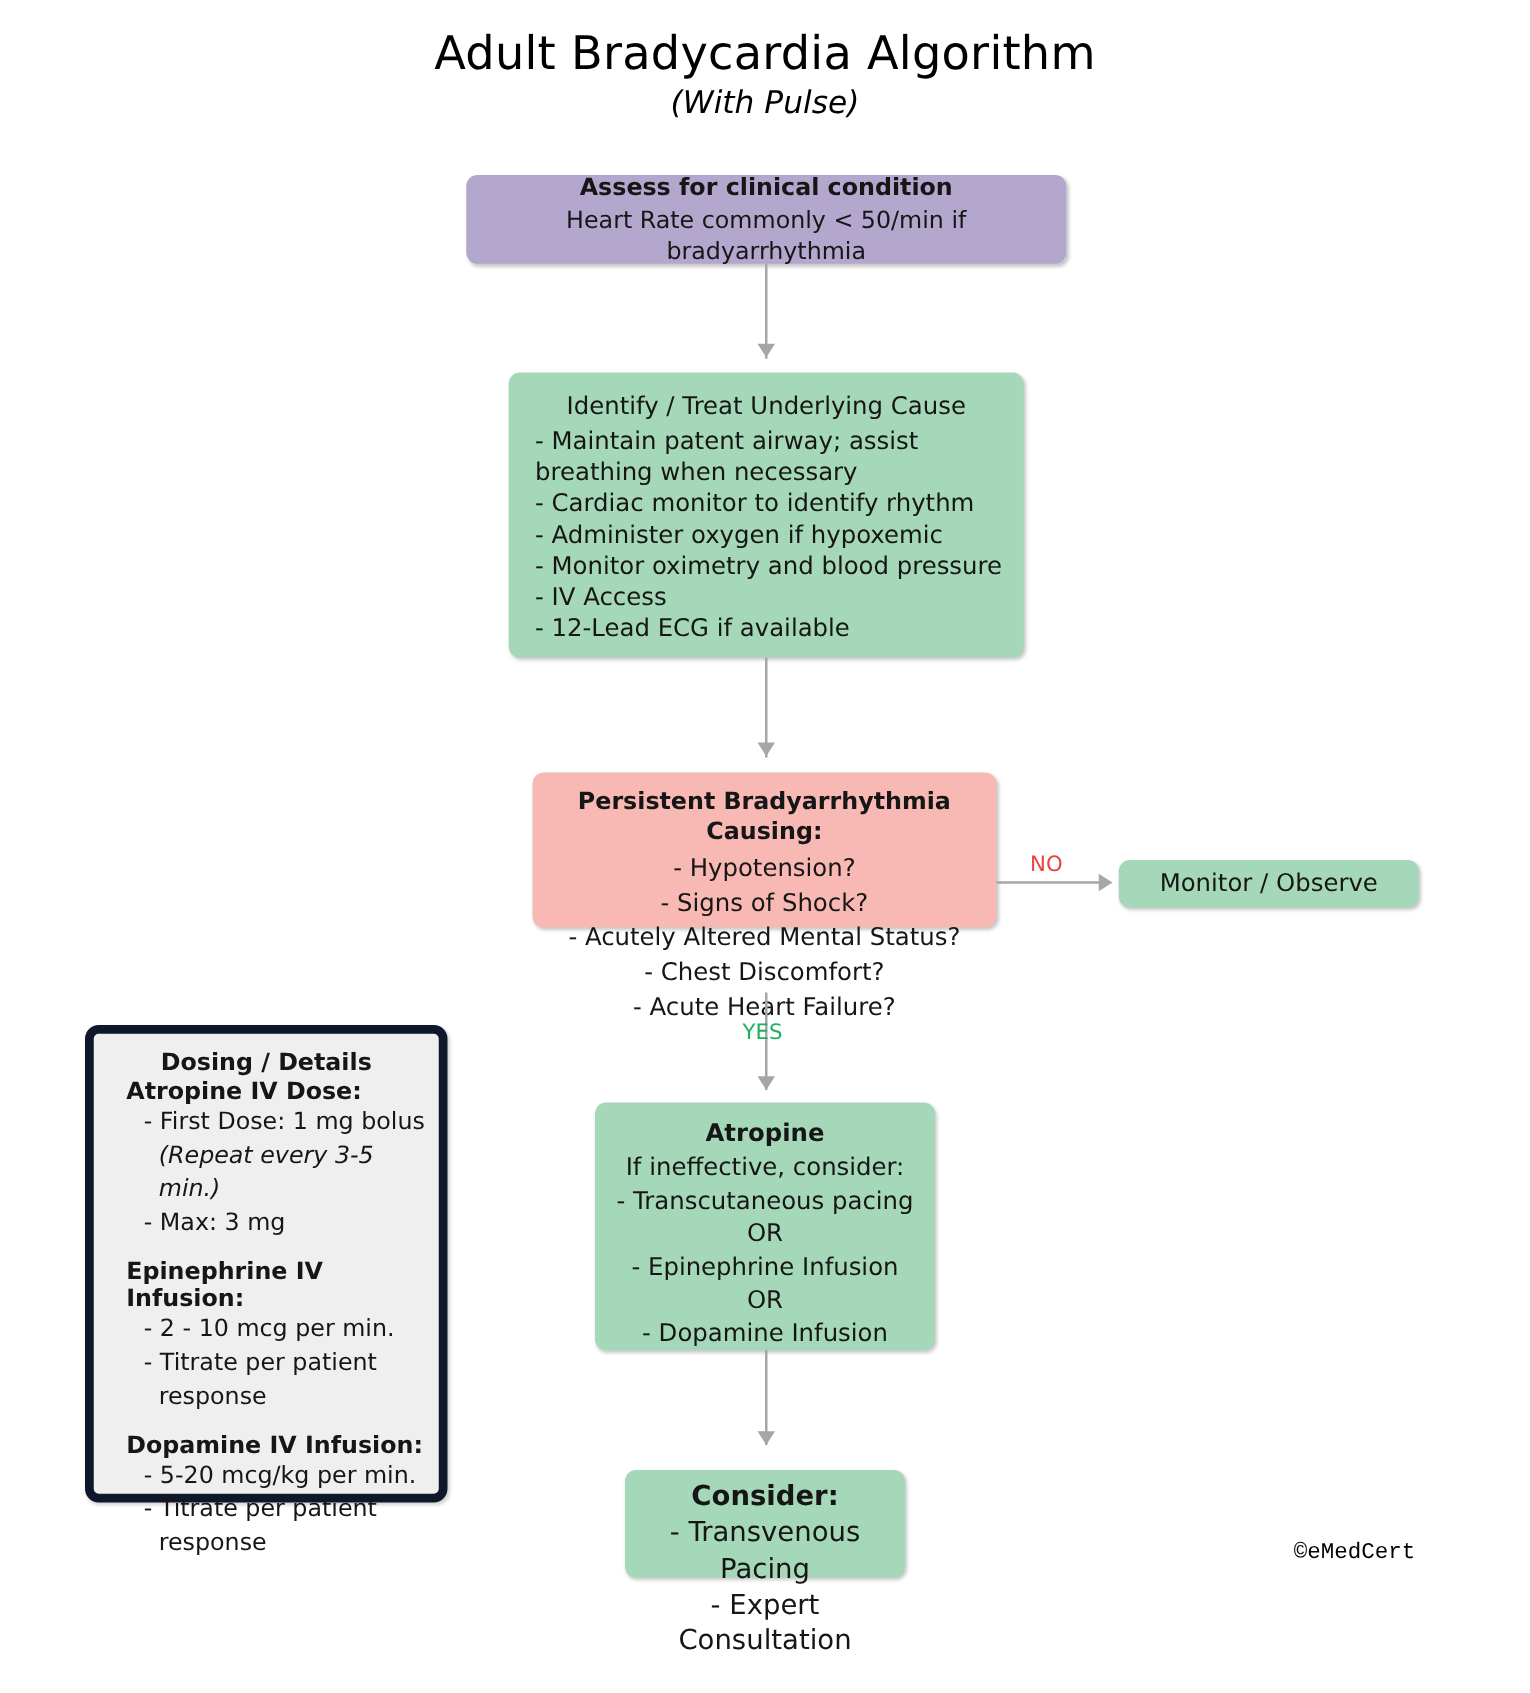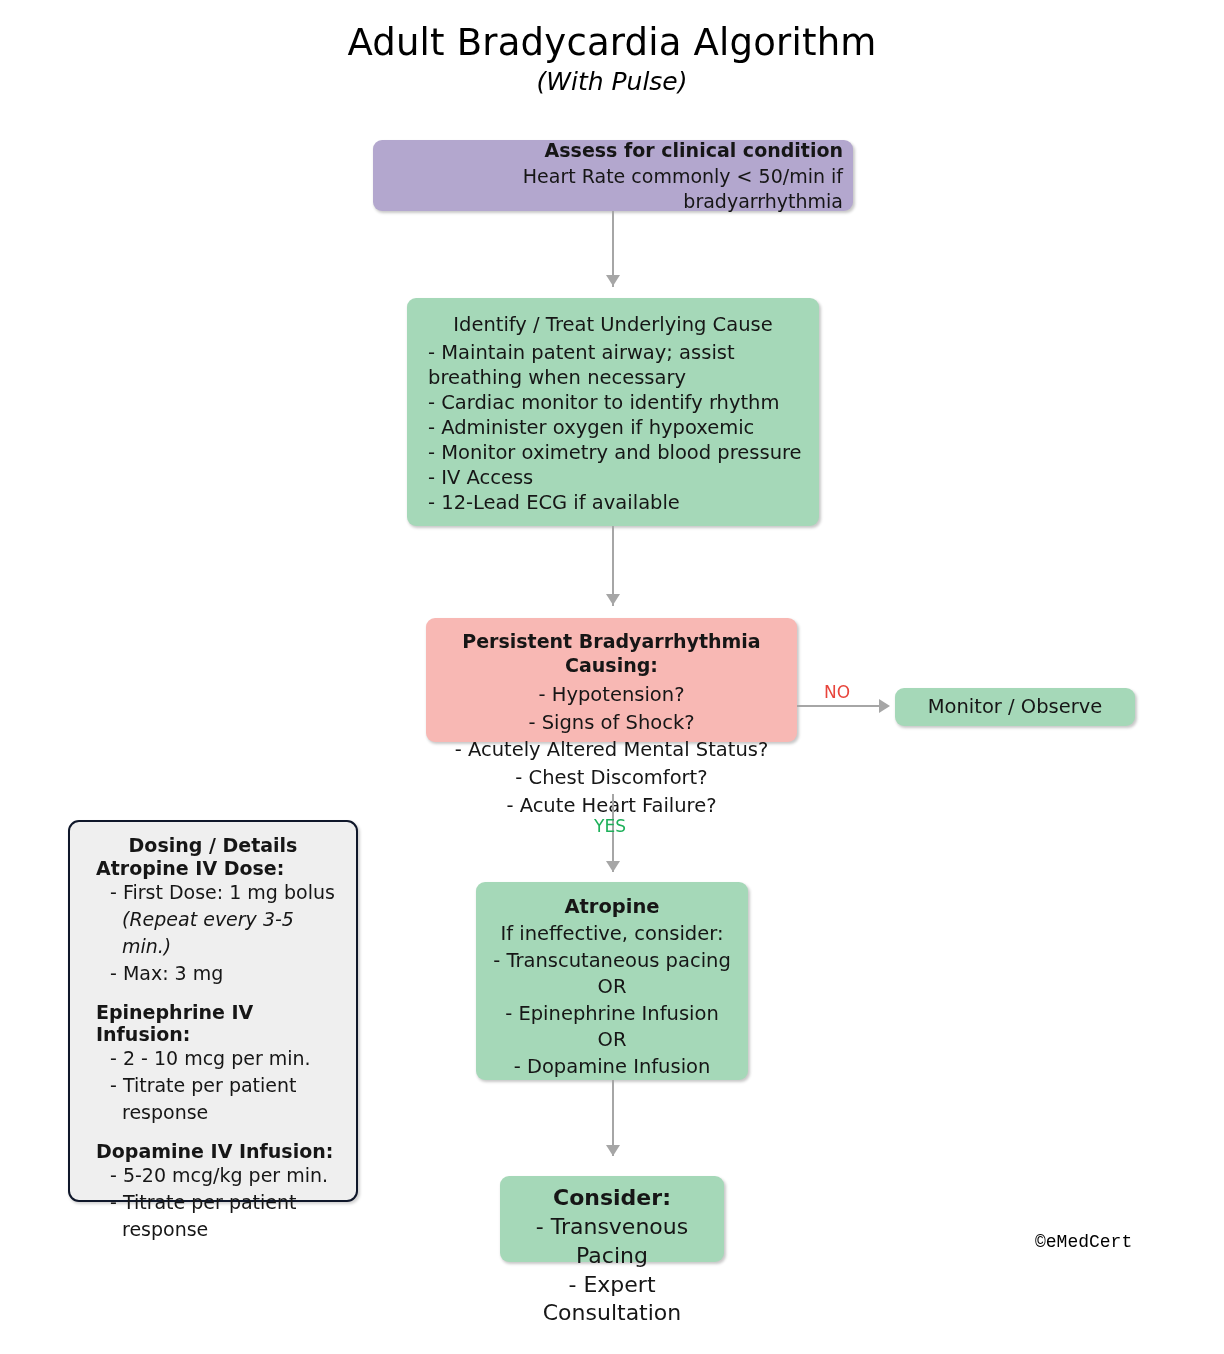--- a/index.html
+++ b/index.html
@@ -54,21 +54,21 @@
   .purple { background: #b3a7ce; }
   .green  { background: #a5d8b8; }
   .red    { background: #f8b8b4; }
   .ital { font-style: italic; }
 
   
   #node-assess {
     left: 373px; top: 140px; width: 480px; height: 71px;
     padding: 2px 10px;
     font-size: 19px;
-    text-align: right;
+    text-align: center;
   }
   #node-assess .line.head { font-weight: bold; font-size: 19px; }
   #node-assess .line.sub  { font-size: 19px; margin-top: 2px; }
 
   #node-identify {
     left: 407px; top: 298px; width: 412px; height: 228px;
     padding: 14px 0 10px 0;
     font-size: 19.5px;
     justify-content: flex-start;
   }
@@ -111,21 +111,21 @@
   }
   #node-consider .line.head { font-weight: bold; }
   #node-consider .line { margin-top: 1px; }
 
   
   #dosing-panel {
     position: absolute;
     left: 68px; top: 820px; width: 290px; height: 382px;
     box-sizing: border-box;
     background: #efefef;
-    border: 2px solid #0f172a;
+    border: 7px solid #0f172a;
     border-radius: 11px;
     box-shadow: 1.5px 2px 3px rgba(0,0,0,0.18);
     padding: 12px 10px 10px 10px;
     font-size: 19px;
   }
   #dosing-panel .dose-title {
     text-align: center;
     font-weight: bold;
     font-size: 19px;
     margin-bottom: 1px;

